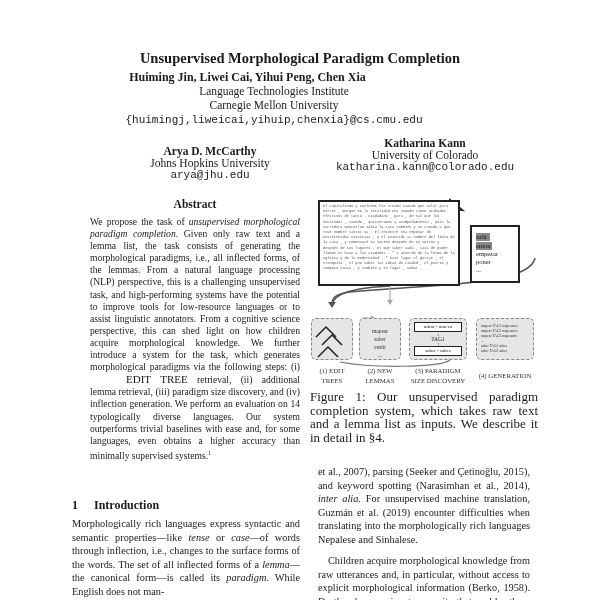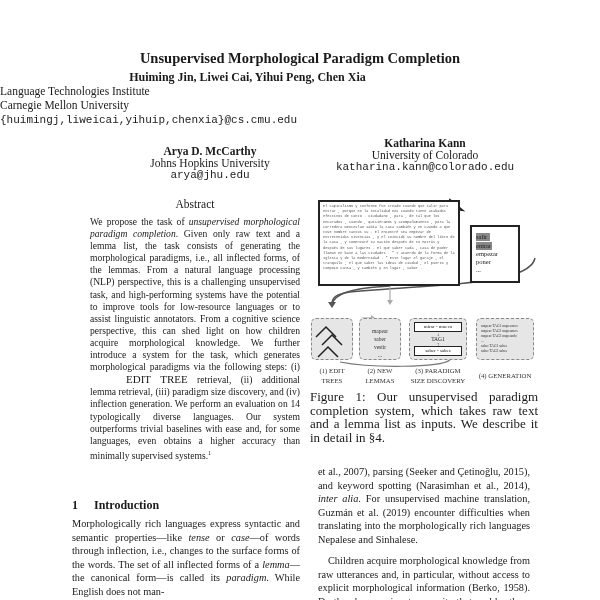--- a/index.html
+++ b/index.html
@@ -1,25 +1,25 @@
 <!DOCTYPE html>
 <html><head>
 <meta charset="utf-8">
 <style>
   html, body { margin: 0; padding: 0; }
   body { width: 600px; height: 600px; background: #ffffff; position: relative; overflow: hidden;
          font-family: "Liberation Serif", serif; color: #1a1a1a; }
   .abs { position: absolute; }
   .title { left: 0; width: 600px; top: 50px; text-align: center; font-weight: bold; font-size: 14.5px; }
   .authors1 { left: 0; width: 495px; top: 70px; text-align: center; font-weight: bold; font-size: 12px; }
-  .aff { left: 0; width: 548px; text-align: left; font-size: 11.5px; }
+  .aff { left: 0; width: 548px; text-align: center; font-size: 11.5px; }
   .mono { font-family: "Liberation Mono", monospace; font-size: 11px; }
   .col-author { text-align: center; font-size: 11.5px; width: 240px; }
   .col-author .name { font-weight: bold; }
-  .abstract-head { left: 90px; width: 210px; top: 198px; text-align: center; font-weight: normal; font-size: 11.5px; }
+  .abstract-head { left: 90px; width: 210px; top: 198px; text-align: center; font-weight: bold; font-size: 11.5px; }
   .abstract-body { left: 90px; width: 210px; top: 216px; font-size: 9.6px; line-height: 12.1px; text-align: justify; }
   .abstract-body p { margin: 0; }
   .sc { font-variant: small-caps; font-size: 11px; margin-left: 36px; }
   .sec-head { left: 72px; top: 498px; font-weight: bold; font-size: 12px; }
   .sec-head .num { display: inline-block; width: 22px; }
   .intro { left: 72px; width: 228px; top: 517px; font-size: 10.3px; line-height: 13.5px; text-align: justify; }
   .intro p { margin: 0; }
   .right-col { left: 310px; width: 228px; font-size: 10.3px; line-height: 13.5px; text-align: justify; }
   .right-col p { margin: 8px; }
   .caption { left: 310px; width: 228px; top: 390px; font-size: 13px; line-height: 13.5px; text-align: justify; }

